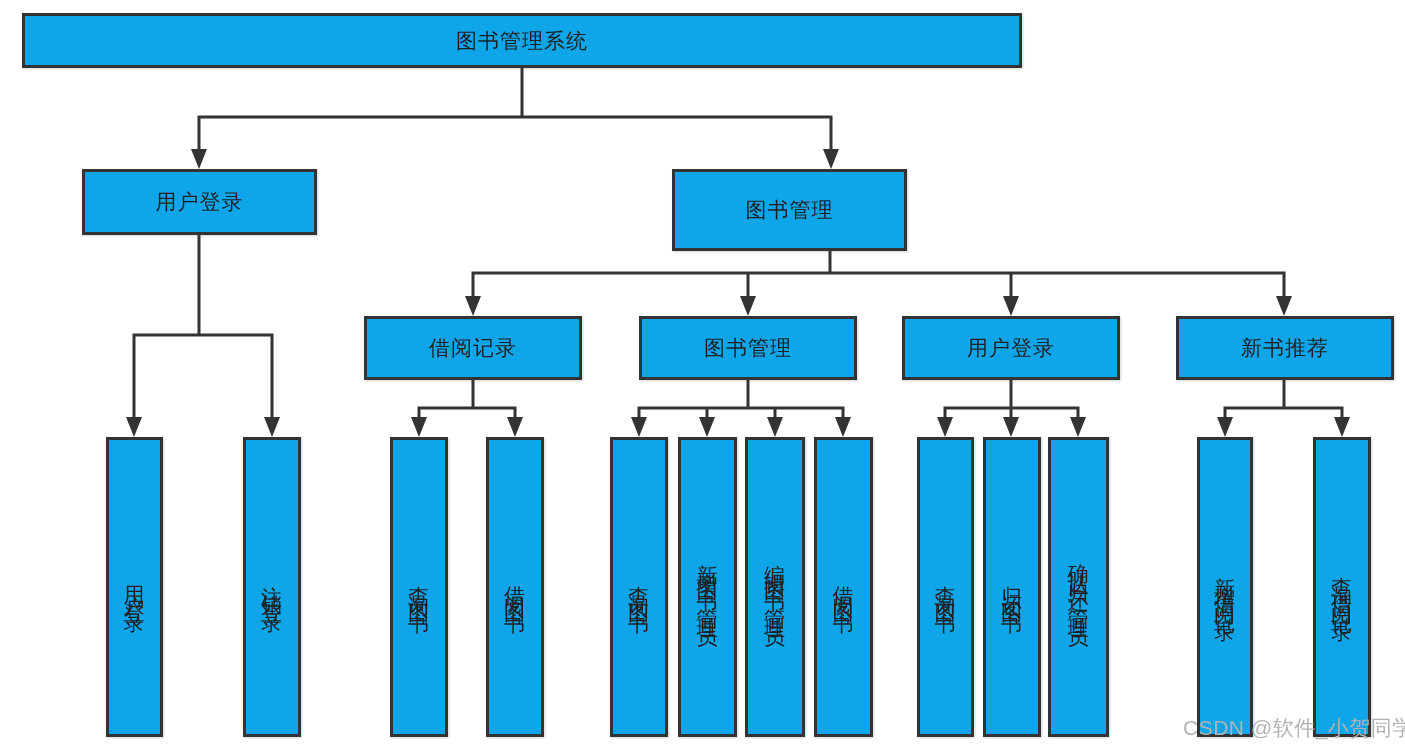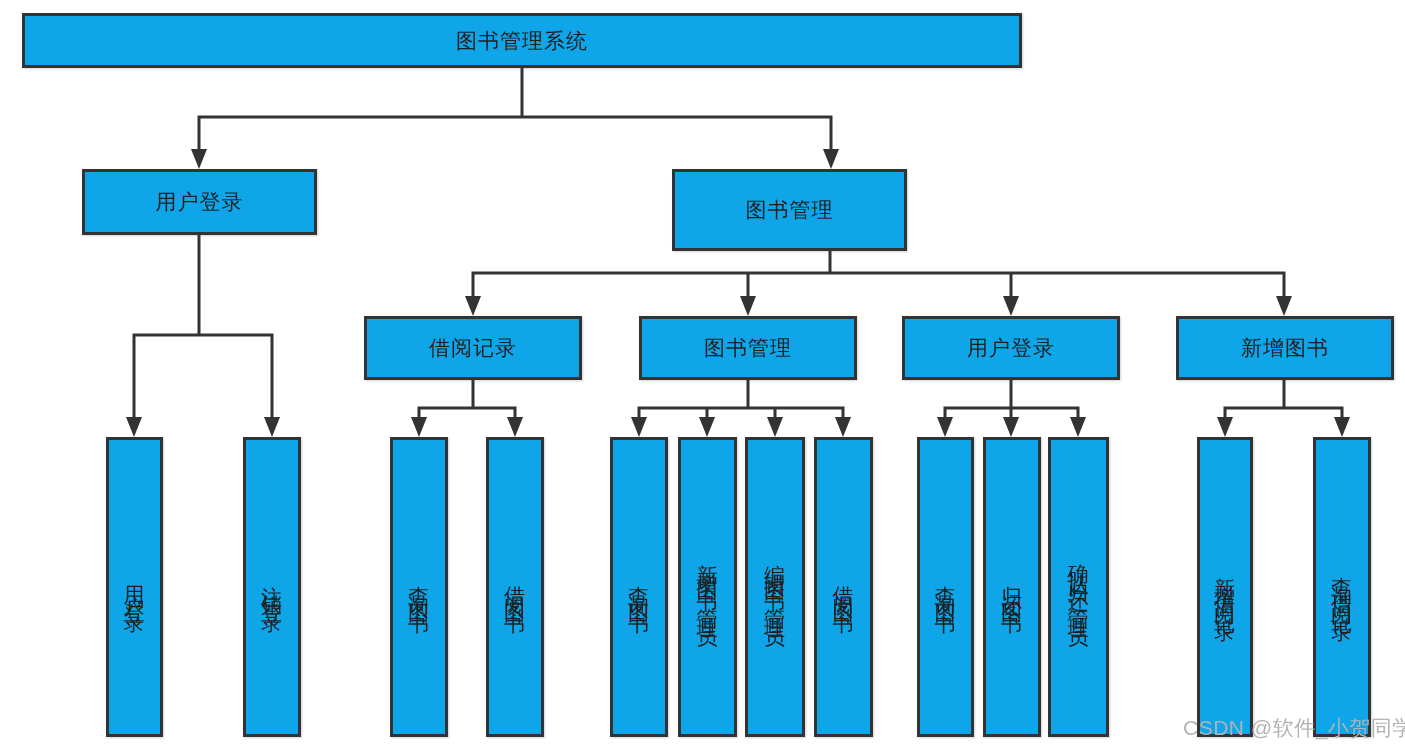--- a/index.html
+++ b/index.html
@@ -121,21 +121,21 @@
   </svg>
 
   <div class="node h-node" style="left:22px;top:13px;width:1000px;height:55px">图书管理系统</div>
 
   <div class="node h-node" style="left:82px;top:169px;width:235px;height:66px">用户登录</div>
   <div class="node h-node" style="left:672px;top:169px;width:235px;height:82px">图书管理</div>
 
   <div class="node h-node" style="left:364px;top:316px;width:218px;height:64px">借阅记录</div>
   <div class="node h-node" style="left:639px;top:316px;width:218px;height:64px">图书管理</div>
   <div class="node h-node" style="left:902px;top:316px;width:218px;height:64px">用户登录</div>
-  <div class="node h-node" style="left:1176px;top:316px;width:218px;height:64px">新增图书</div>
+  <div class="node h-node" style="left:1176px;top:316px;width:218px;height:64px">新书推荐</div>
 
   <div class="node v-node" style="left:106px;top:437px;width:57px;height:300px">用户登录</div>
   <div class="node v-node" style="left:243px;top:437px;width:58px;height:300px">注销登录</div>
 
   <div class="node v-node" style="left:390px;top:437px;width:58px;height:300px">查询图书</div>
   <div class="node v-node" style="left:486px;top:437px;width:58px;height:300px">借阅图书</div>
 
   <div class="node v-node" style="left:610px;top:437px;width:58px;height:300px">查询图书</div>
   <div class="node v-node" style="left:678px;top:437px;width:59px;height:300px">新增图书（管理员）</div>
   <div class="node v-node" style="left:745px;top:437px;width:60px;height:300px">编辑图书（管理员）</div>

